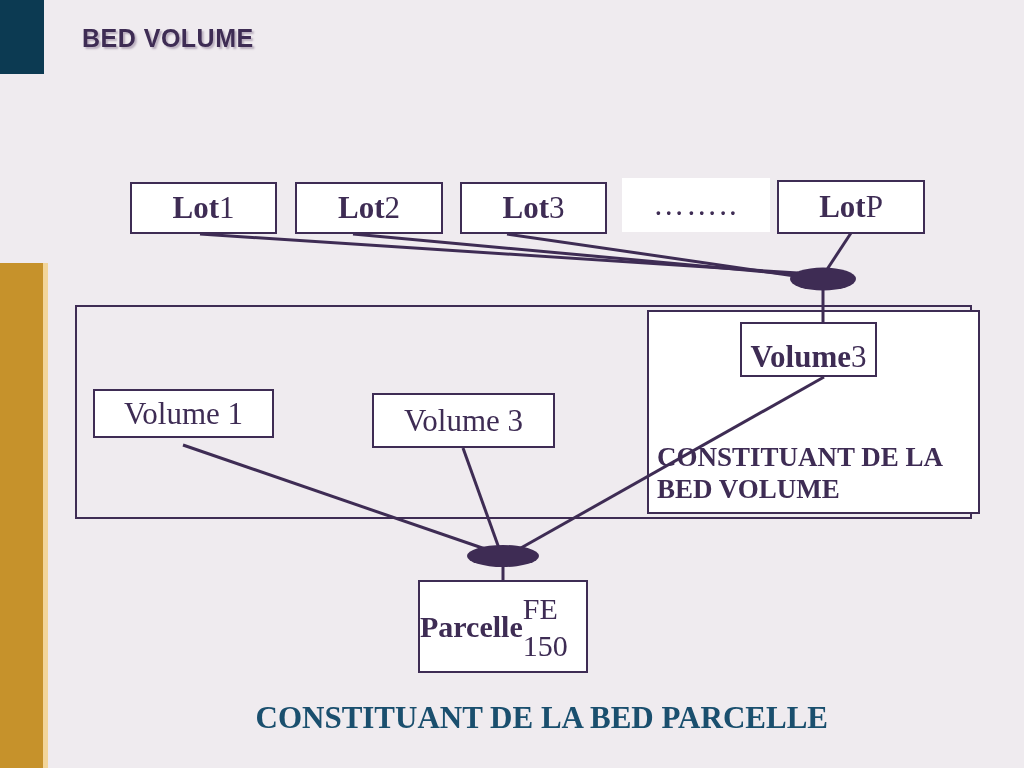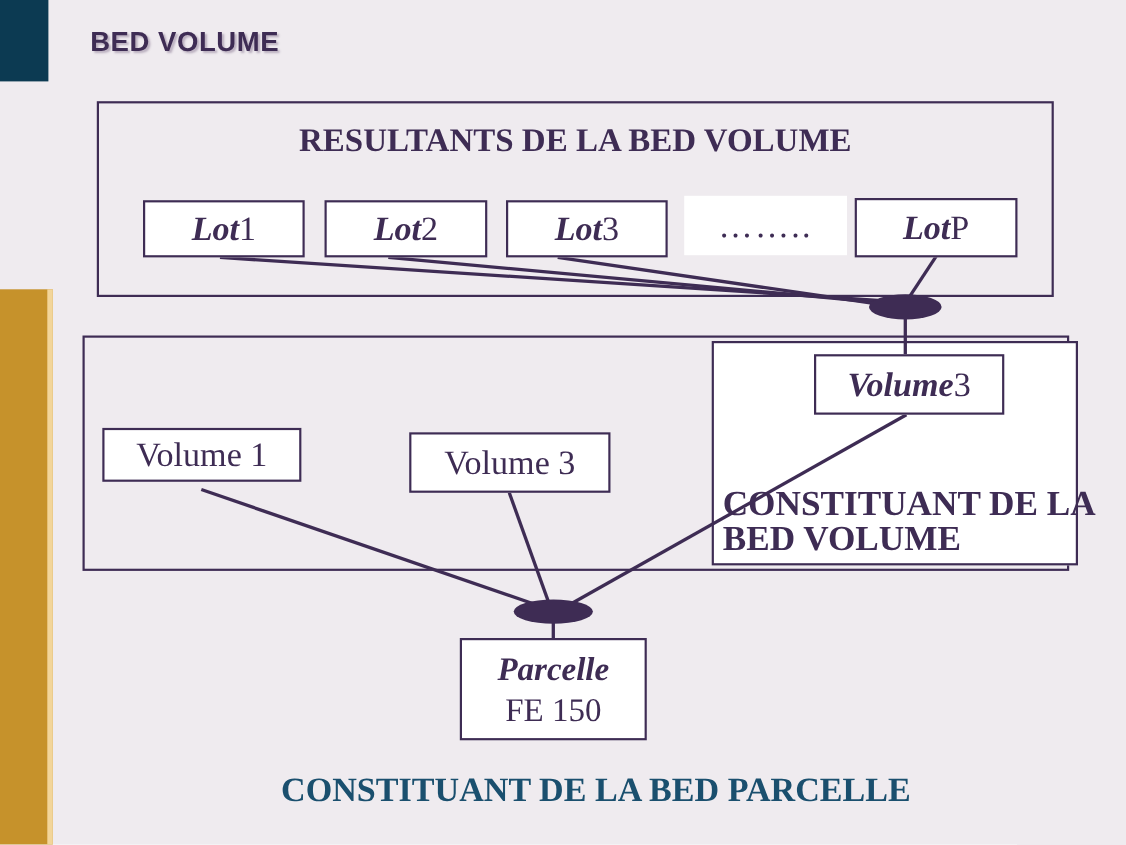--- a/index.html
+++ b/index.html
@@ -35,67 +35,64 @@
   }
   #box2{left:75px;top:305px;width:897px;height:214px;}
   .box2-title{
     position:absolute;left:85px;top:308px;width:280px;
     font-size:27px;font-weight:bold;line-height:34px;z-index:1;
   }
   .box2-title .line2{text-align:center;}
   #constituant-box{left:647px;top:310px;width:333px;height:204px;background:var(--box_fill,#FFFFFF);}
   .constituant-text{
     position:absolute;left:657px;top:441px;
-    font-size:32px;font-weight:bold;line-height:32px;z-index:1;
+    font-size:27px;font-weight:bold;line-height:32px;z-index:1;
   }
   .connectors{position:absolute;left:0;top:0;z-index:2;pointer-events:none;}
   .connectors line{stroke:var(--purple,#3E2C54);stroke-width:3;}
   .connectors ellipse{fill:var(--purple,#3E2C54);}
   .node{
     position:absolute;box-sizing:border-box;z-index:3;
     background:var(--box_fill,#FFFFFF);
     border:2px solid var(--purple,#3E2C54);
     display:flex;align-items:center;justify-content:center;
     font-size:31px;
   }
   .node.noborder{border:none;letter-spacing:2px;}
-  .b{font-weight:bold;font-style:italic;}
+  .b{font-weight:bold;}
   #lot1{left:130px;top:182px;width:147px;height:52px;}
   #lot2{left:295px;top:182px;width:148px;height:52px;}
   #lot3{left:460px;top:182px;width:147px;height:52px;}
   #lot-dots{left:622px;top:178px;width:148px;height:54px;}
   #lotP{left:777px;top:180px;width:148px;height:54px;}
   #vol1{left:93px;top:389px;width:181px;height:49px;}
   #vol2{left:372px;top:393px;width:183px;height:55px;}
-  #vol3{left:740px;top:322px;width:173px;height:55px;}
+  #vol3{left:740px;top:322px;width:137px;height:55px;align-items:flex-end;}
   #parcelle{
     left:418px;top:580px;width:170px;height:93px;
-    flex-direction:column;justify-content:center;
+    justify-content:center;
     font-size:30px;line-height:37px;
   }
   .caption{
     position:absolute;left:0;top:700px;width:828px;
     text-align:right;
     font-size:31px;font-weight:bold;
     color:var(--teal,#1A4F6E);
   }
 </style>
 </head>
 <body>
 
 <div class="slide">
 
   <div class="corner-square"></div>
   <div class="gold-bar"></div>
 
   <h1 class="header">BED VOLUME</h1>
 
-  <div class="box" id="box1">
-    <div class="box1-title">RESULTANTS DE LA BED VOLUME</div>
-  </div>
 
   <div class="box" id="box2"></div>
   <div class="box2-title">
   </div>
 
   <div class="box" id="constituant-box"></div>
   <div class="constituant-text">
     <div>CONSTITUANT DE LA</div>
     <div>BED VOLUME</div>
   </div>

